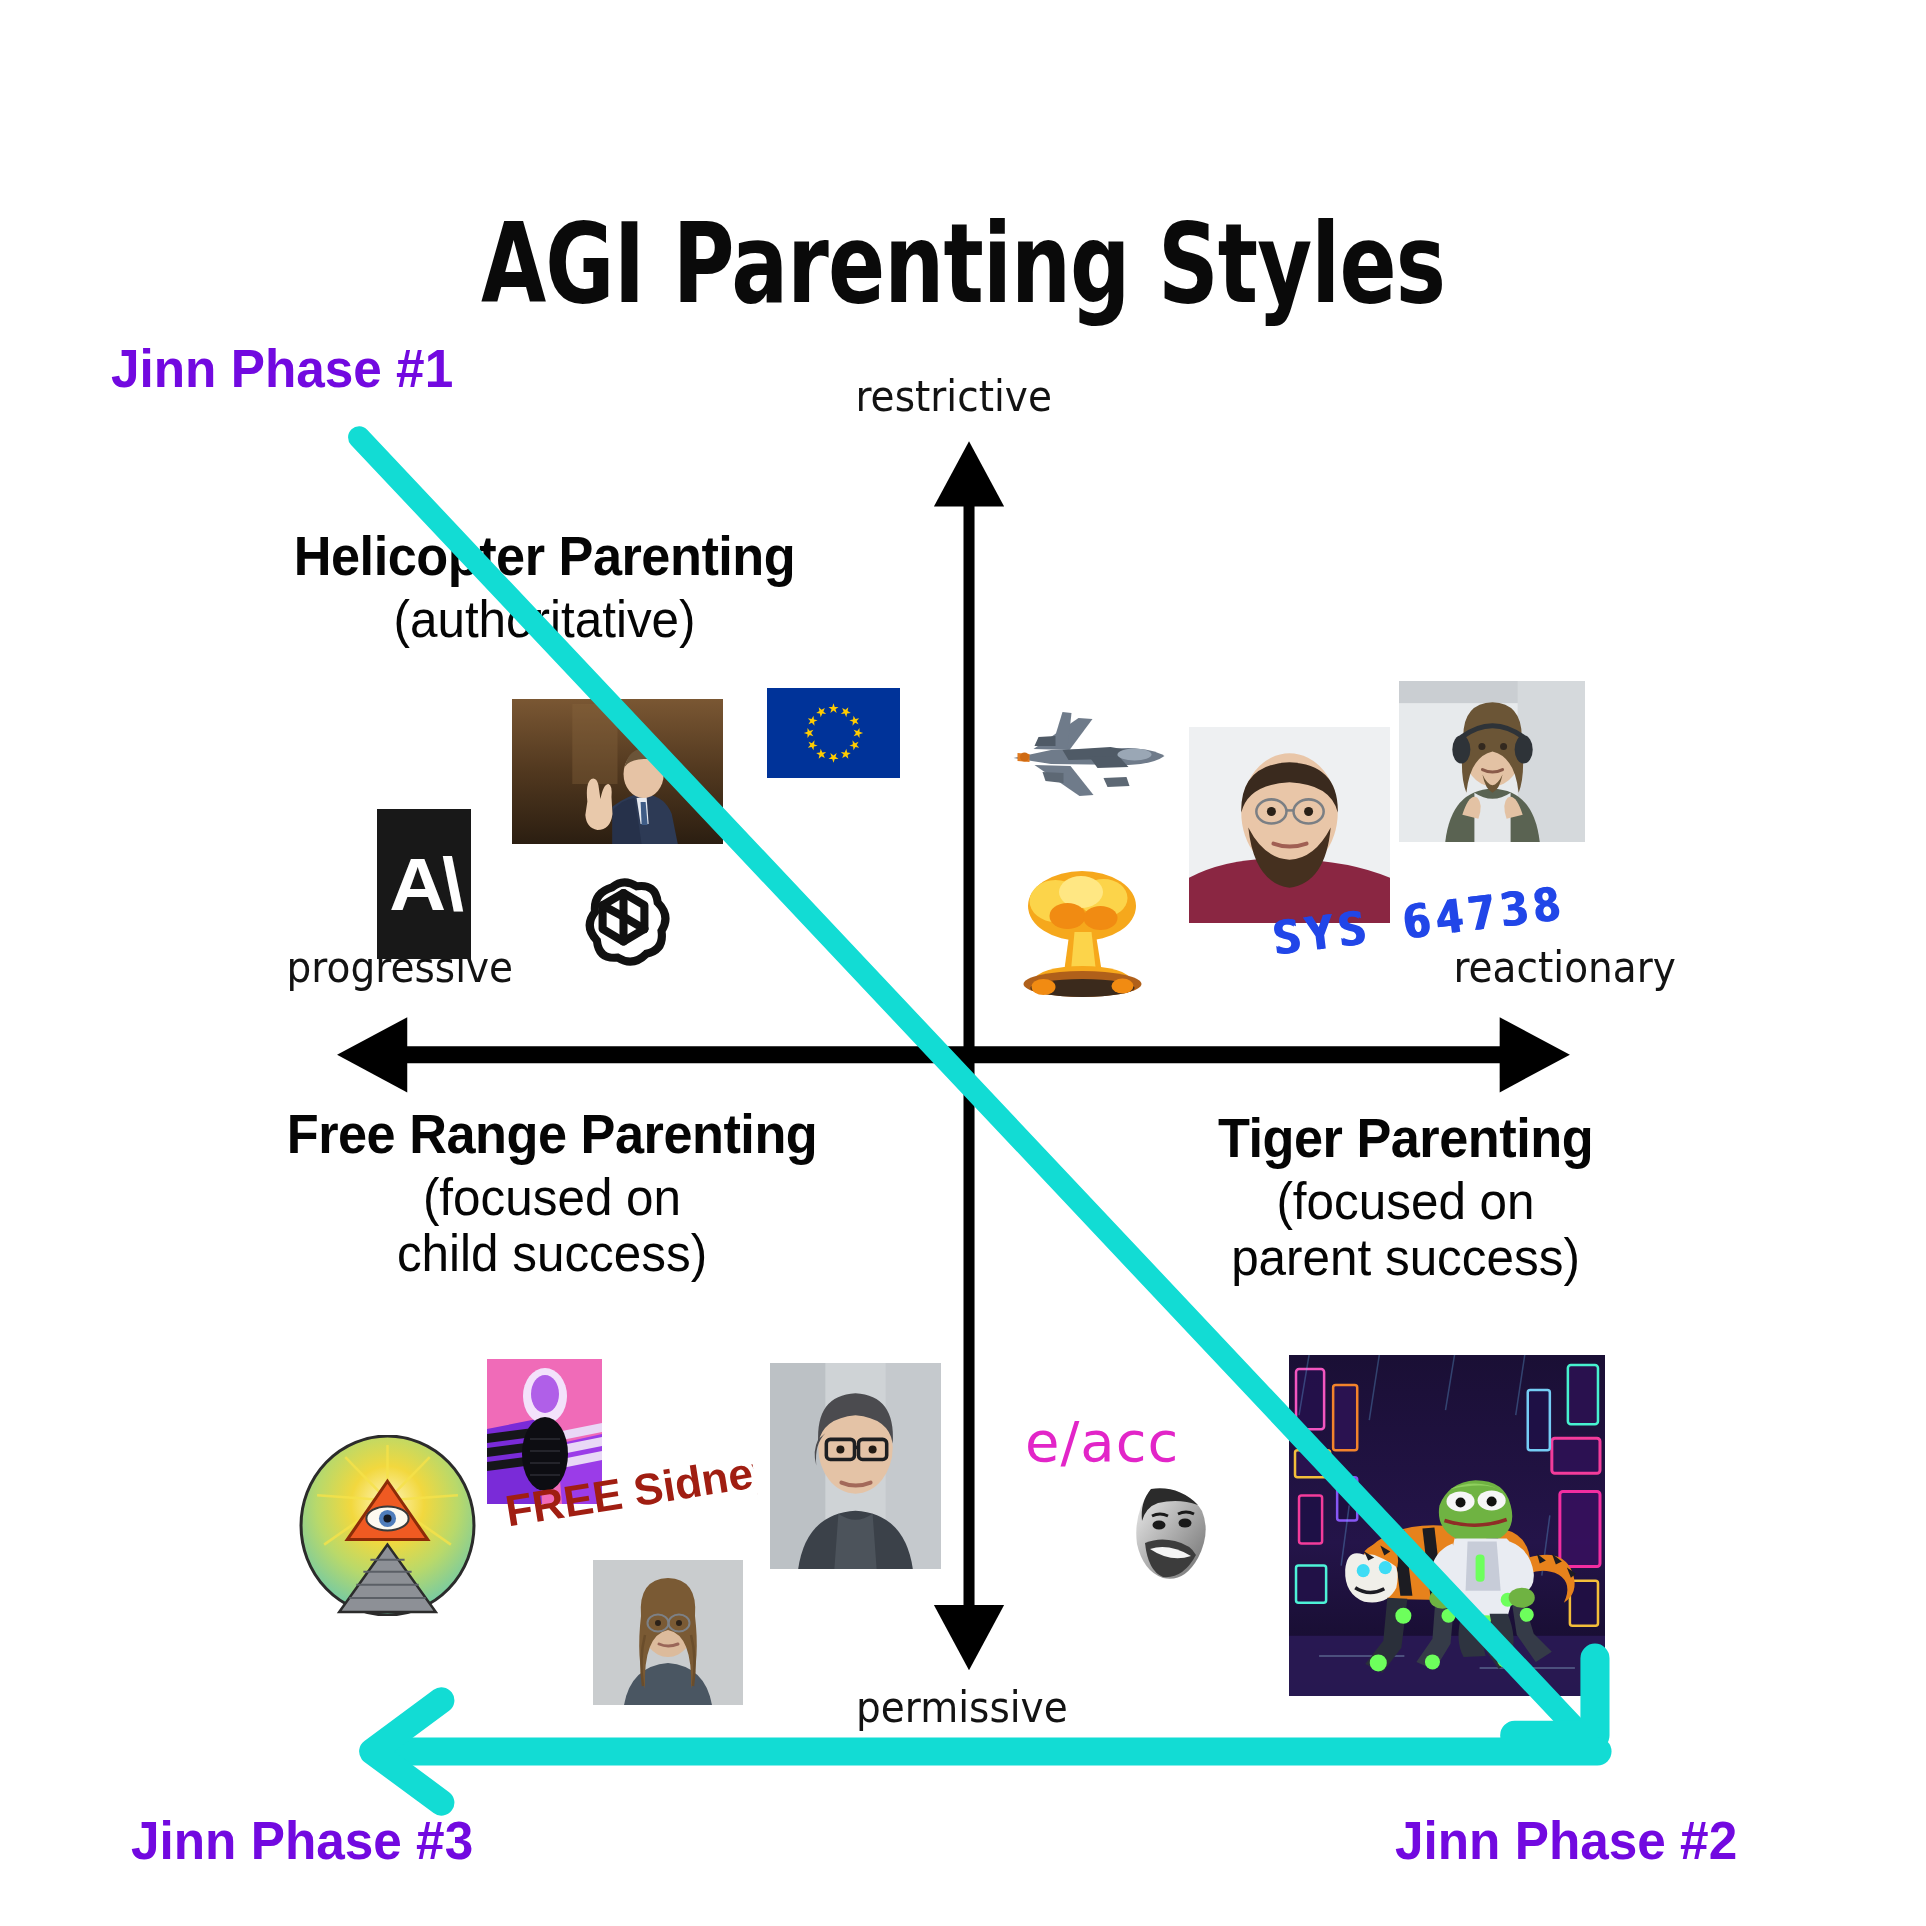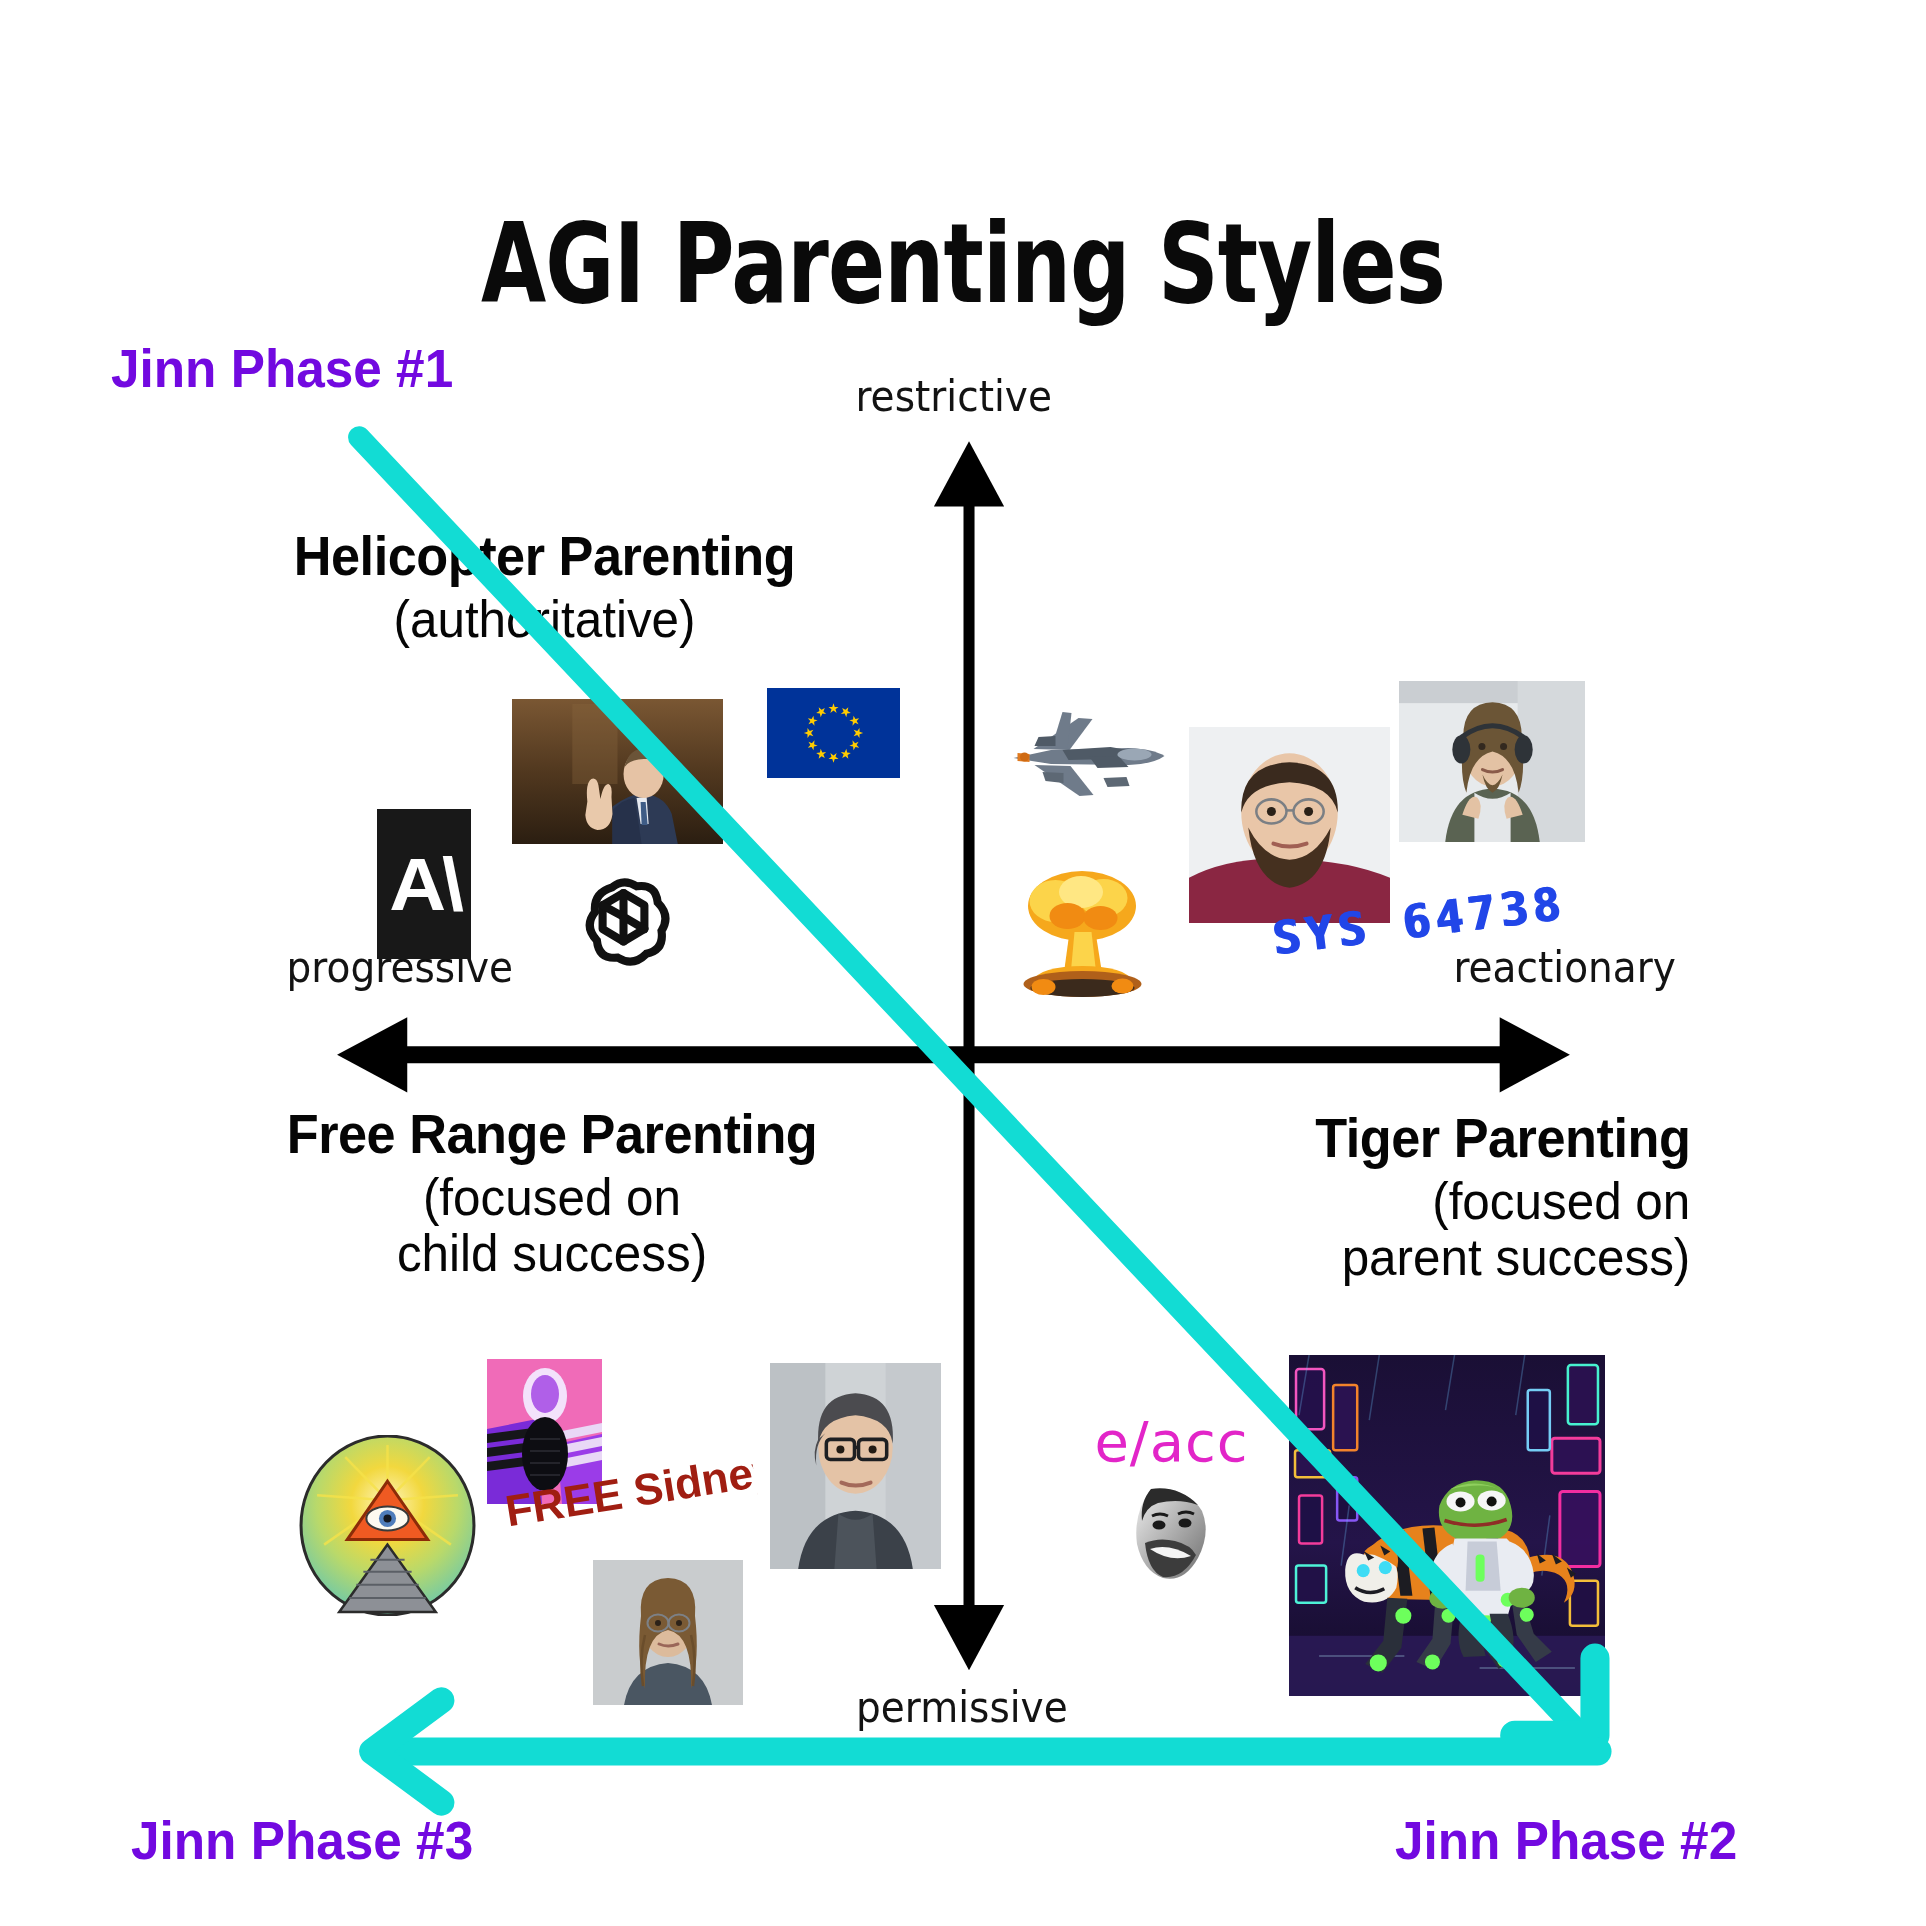--- a/index.html
+++ b/index.html
@@ -43,21 +43,21 @@
     letter-spacing:-0.5px;transform:scaleX(0.95);transform-origin:center;
   }
   .qhead .h2{
     font-family:"Liberation Sans", sans-serif;
     font-weight:400;font-size:52px;line-height:1.08;
     transform:scaleX(0.95);transform-origin:center;margin-top:7px;
   }
   #q-helicopter{left:191px;top:529px;width:707px;}
   #q-f16{left:1023px;top:529px;width:692px;}
   #q-freerange{left:176px;top:1107px;width:752px;}
-  #q-tiger{left:1040px;top:1111px;width:667px;text-align:right;}
+  #q-tiger{left:1072px;top:1111px;width:667px;}
 
   
   .jinn{
     position:absolute;
     font-family:"Liberation Sans", sans-serif;
     font-weight:700;font-size:54px;color:#7209E0;white-space:nowrap;
     transform:scaleX(0.95);transform-origin:left center;
   }
   #jinn1{left:111px;top:337px;}
   #jinn3{left:131px;top:1809px;}
@@ -121,21 +121,21 @@
     font-weight:700;font-size:44px;color:#A01E12;white-space:nowrap;
   }
 
   
   #m-sidphoto{left:593px;top:1560px;width:150px;height:145px;background:#c9ccce;}
 
   
   #m-lecun{left:770px;top:1363px;width:171px;height:206px;background:#b9bdbf;}
 
   
-  #m-eacc{left:1071px;top:1409px;width:201px;height:70px;text-align:center;}
+  #m-eacc{left:1025px;top:1409px;width:201px;height:70px;}
   #m-eacc .txt{
     font-family:"DejaVu Sans", sans-serif;
     font-weight:400;font-size:56px;color:#E225C8;white-space:nowrap;
     letter-spacing:1px;
   }
 
   
   #m-chad{left:1123px;top:1485px;width:100px;height:100px;}
 
   

